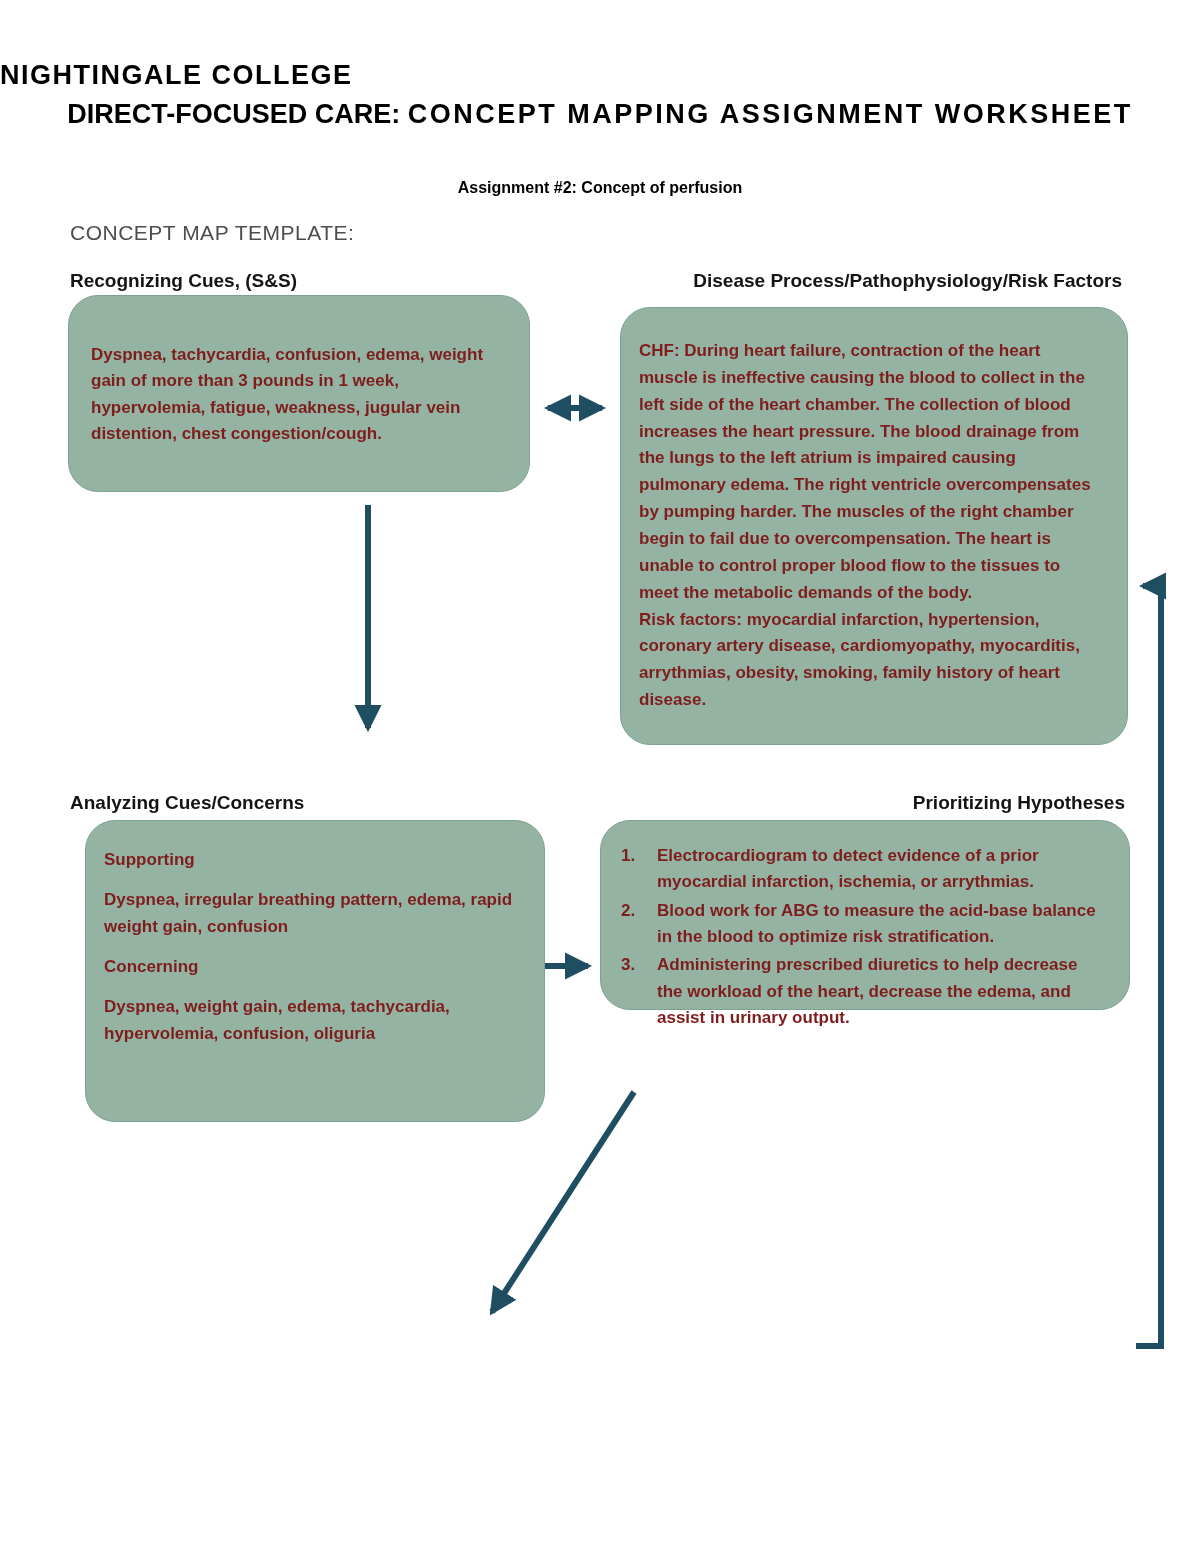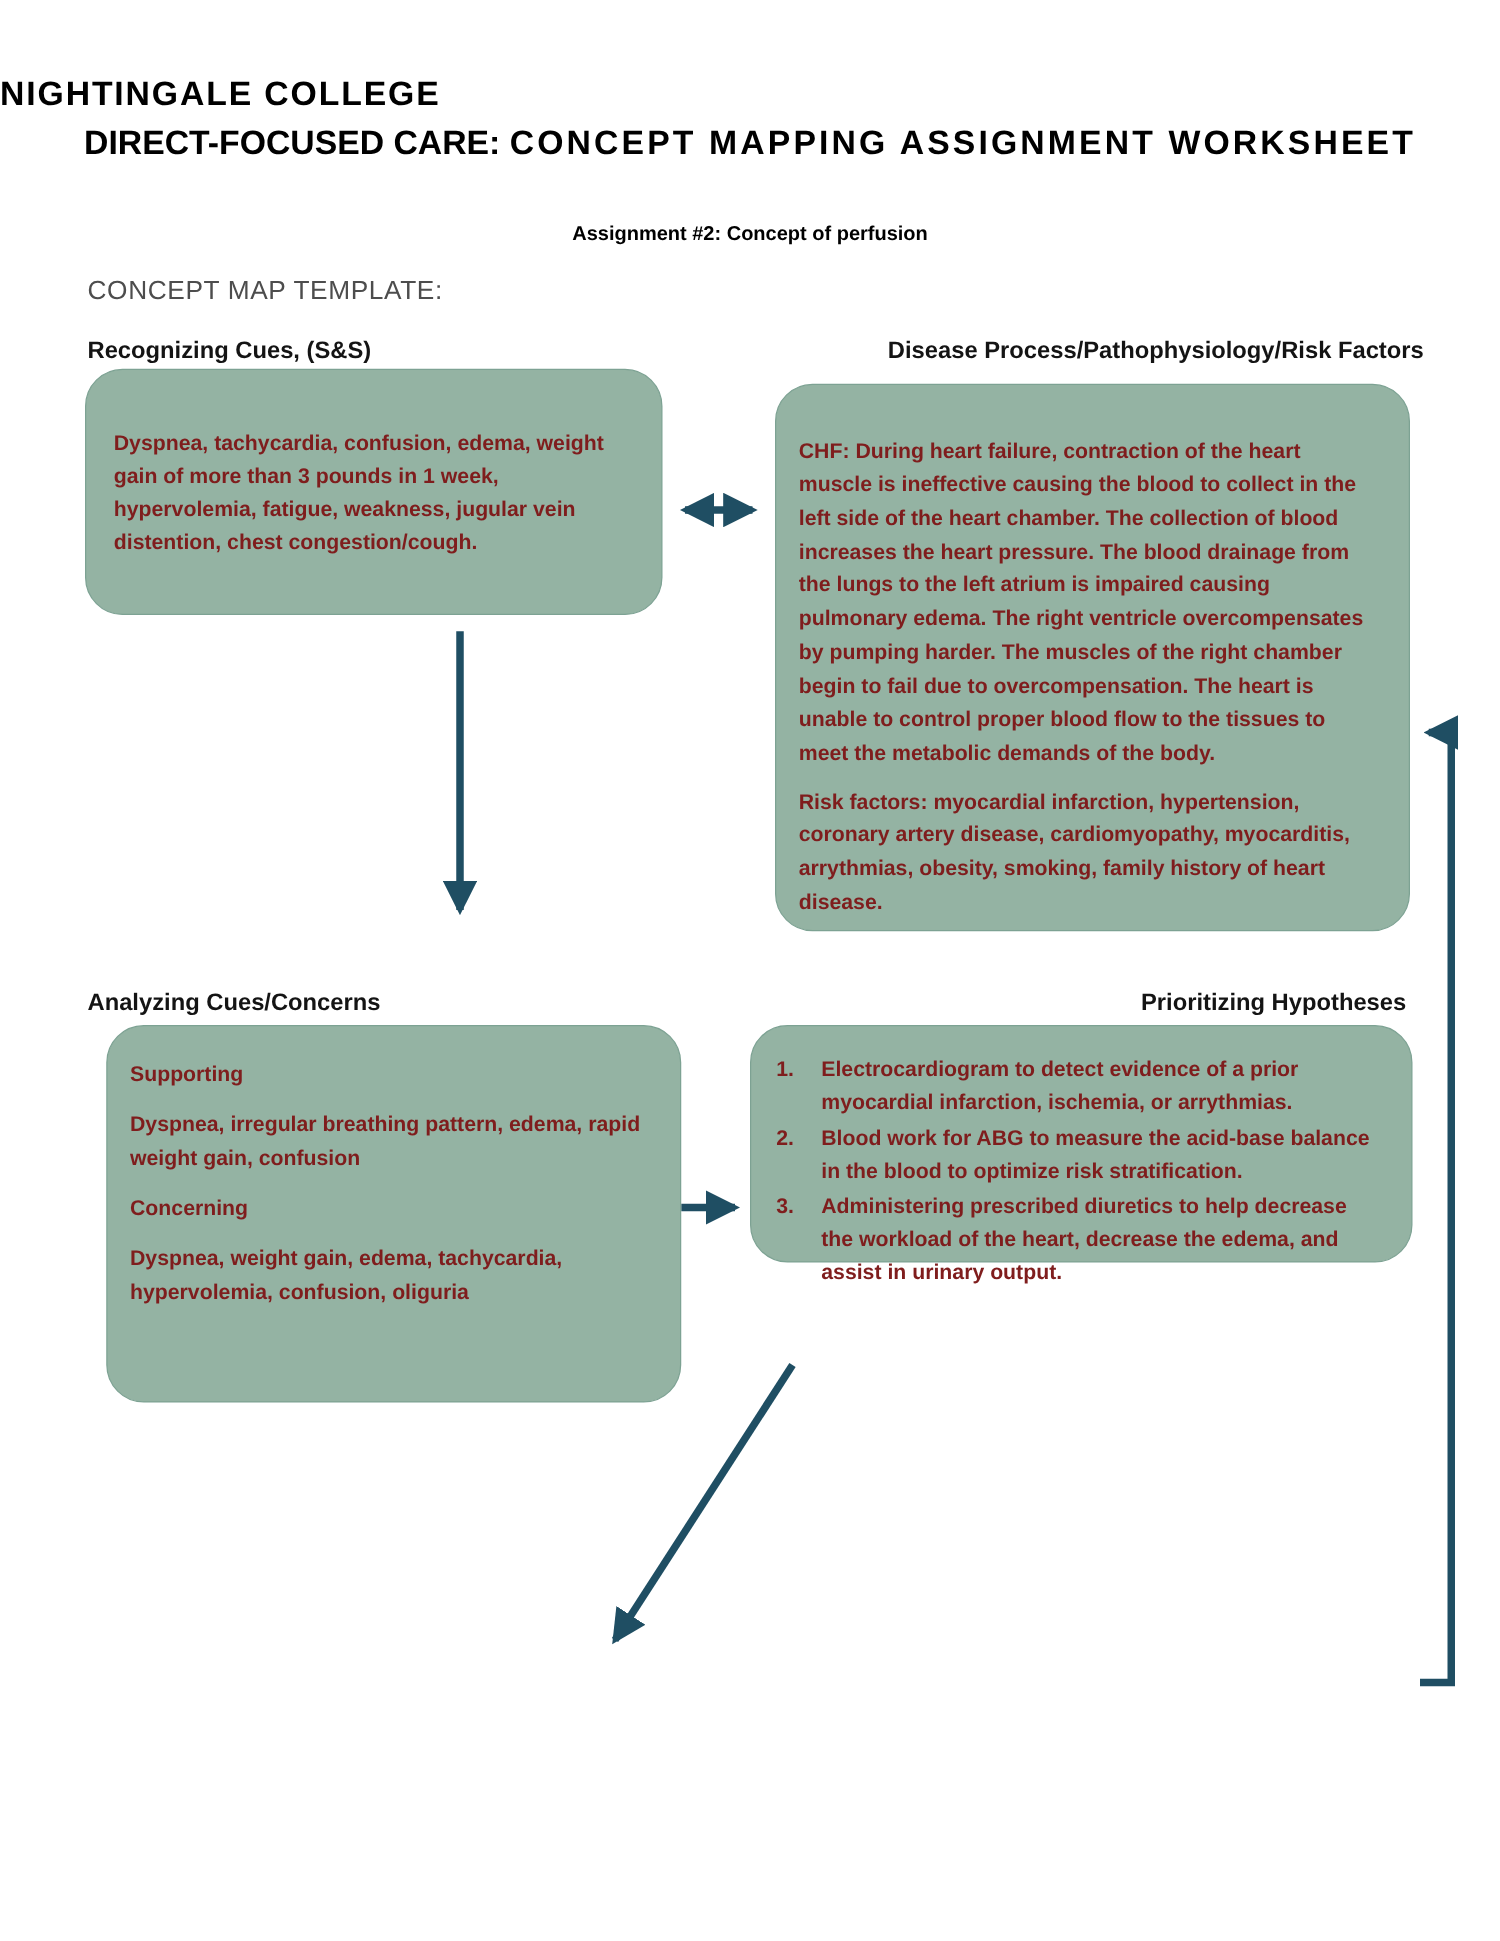--- a/index.html
+++ b/index.html
@@ -27,33 +27,33 @@
     font-size:16px;font-weight:bold;color:#000;
   }
   .template-label{
     position:absolute;top:221px;left:70px;
     font-size:21px;color:#4d4d4d;letter-spacing:0.5px;
   }
   .section-label{
     position:absolute;font-size:19px;font-weight:bold;color:#141414;
   }
   #label-recognizing{top:270px;left:70px;}
-  #label-disease{top:270px;right:61px;}
+  #label-disease{top:270px;right:78px;}
   #label-analyzing{top:792px;left:70px;}
   #label-prioritizing{top:792px;right:75px;}
   .concept-box{
     position:absolute;
     background:var(--box-fill);
     border:1px solid var(--box-edge);
     border-radius:30px;
     color:#7f1d1d;font-weight:bold;font-size:17px;line-height:1.55;
   }
   #box-recognizing{left:68px;top:295px;width:462px;height:197px;padding:46px 36px 0 22px;}
-  #box-disease{left:620px;top:307px;width:508px;height:438px;padding:40px 26px 0 18px;line-height:1.58;}
-  #box-disease p + p{margin-top:12px;}
+  #box-disease{left:620px;top:307px;width:508px;height:438px;padding:30px 26px 0 18px;line-height:1.58;}
+  #box-disease p + p{}
   #box-analyzing{left:85px;top:820px;width:460px;height:302px;padding:26px 30px 0 18px;}
   #box-analyzing p + p{margin-top:14px;}
   #box-prioritizing{left:600px;top:820px;width:530px;height:190px;padding:22px 24px 0 18px;}
   #box-prioritizing ol{list-style:none;counter-reset:hyp;}
   #box-prioritizing li{
     counter-increment:hyp;position:relative;padding-left:38px;margin-bottom:2px;
   }
   #box-prioritizing li::before{
     content:counter(hyp) ".";position:absolute;left:2px;top:0;
   }

